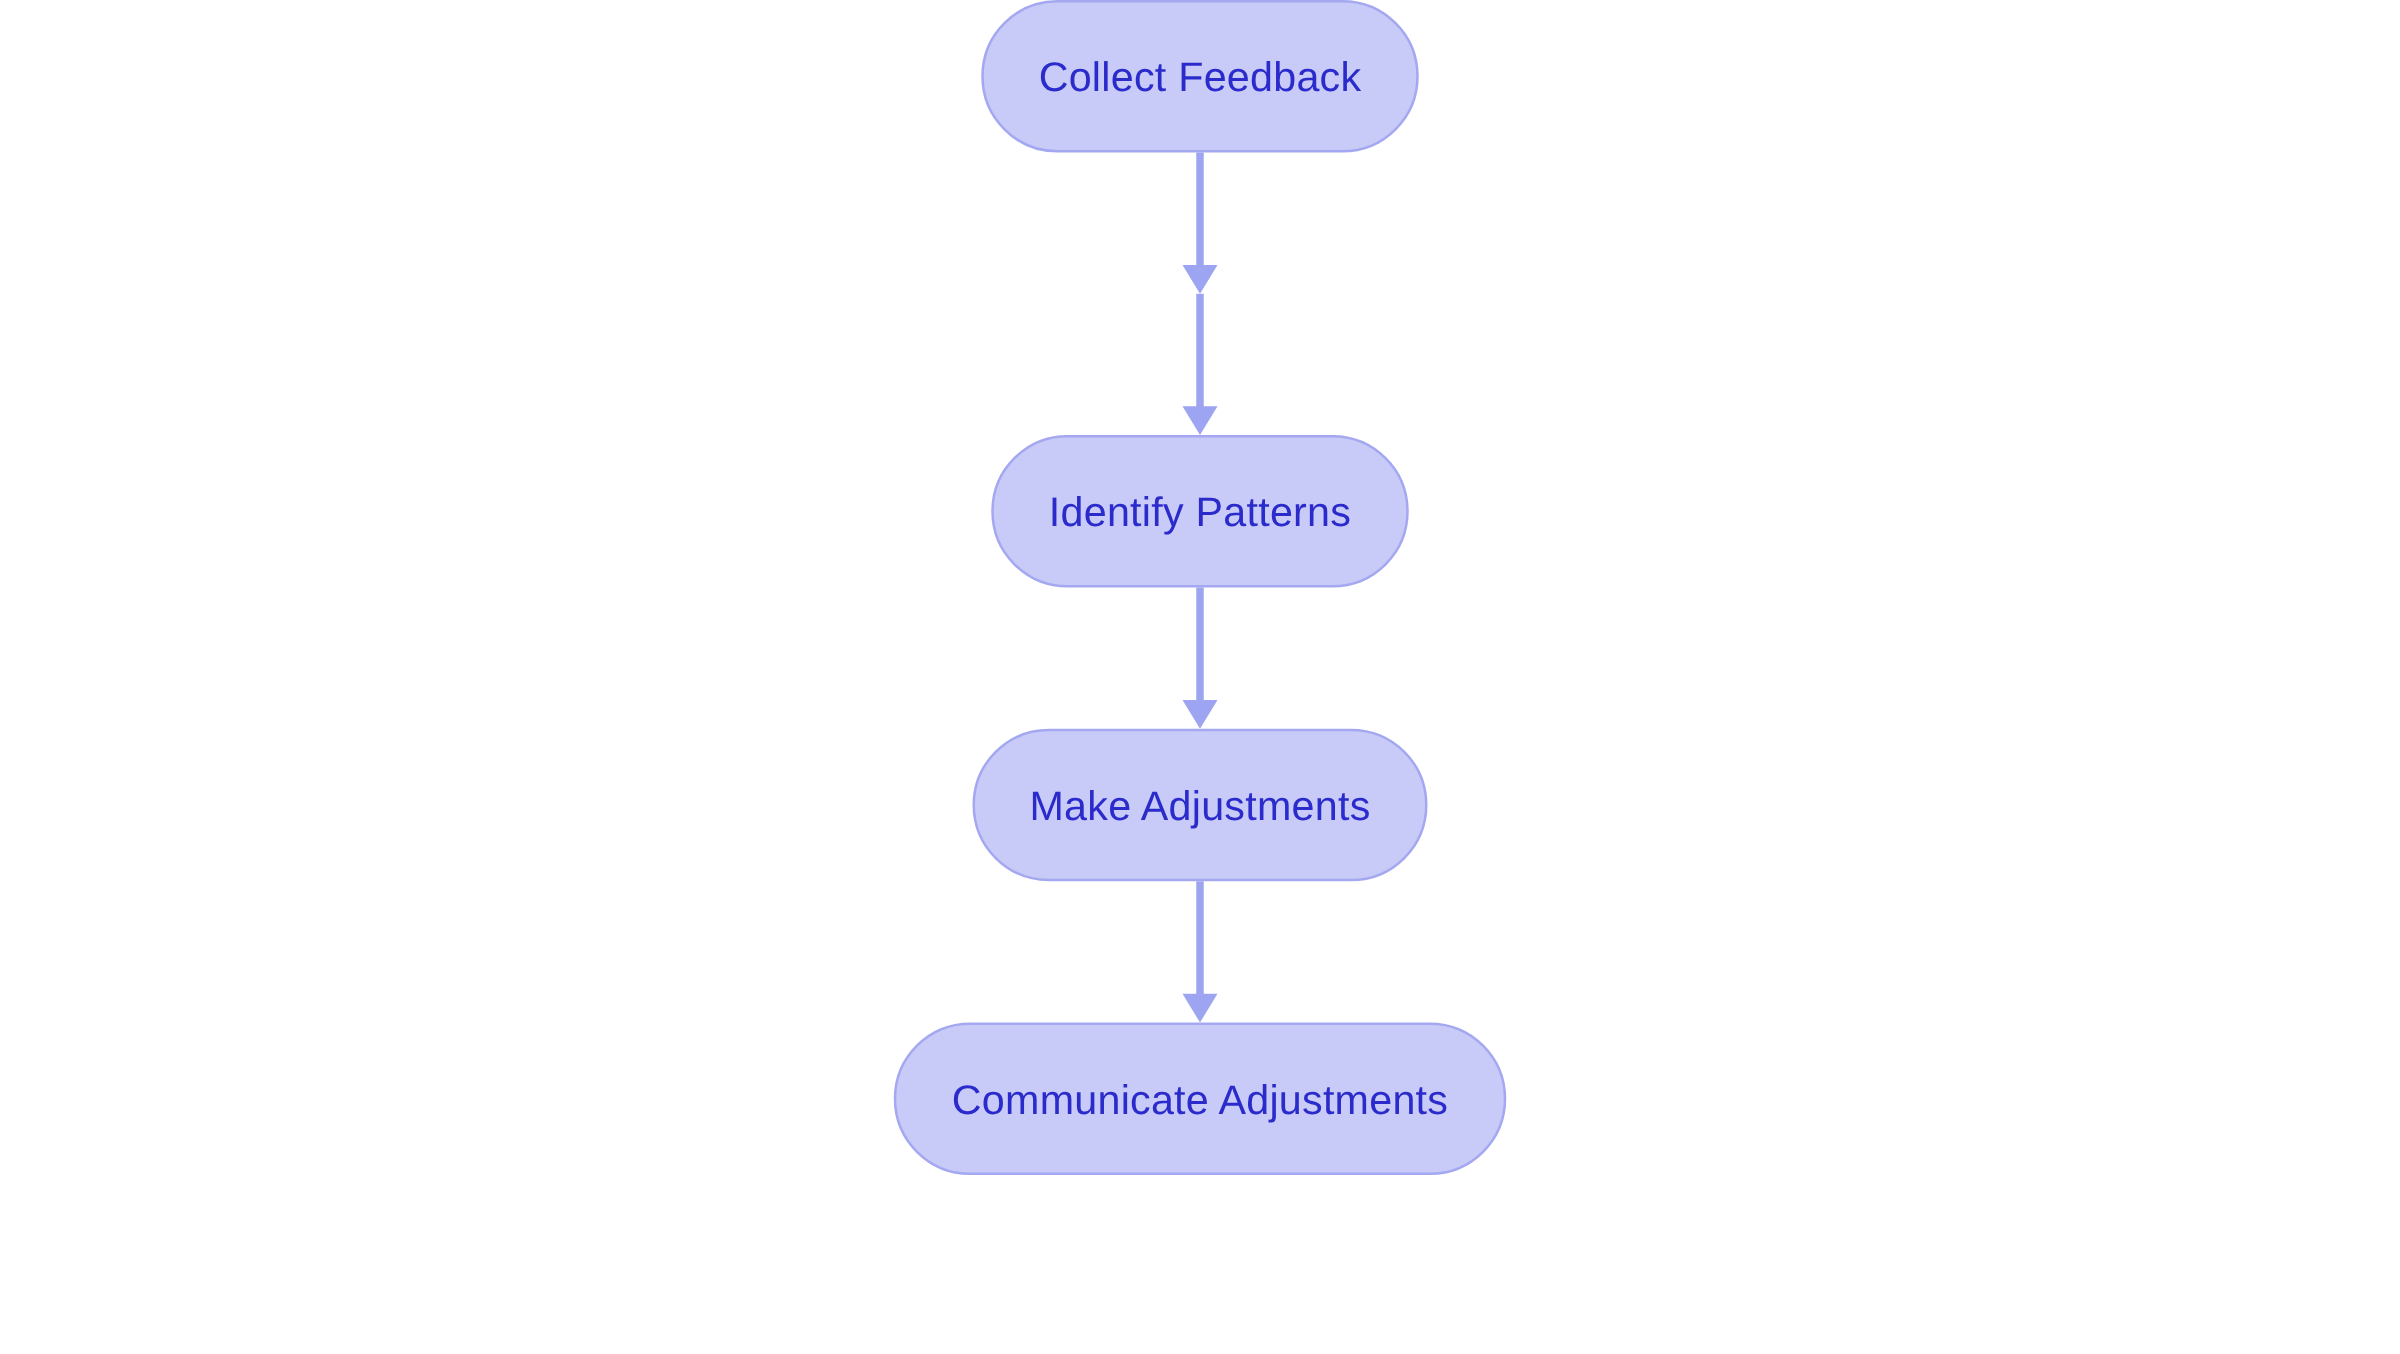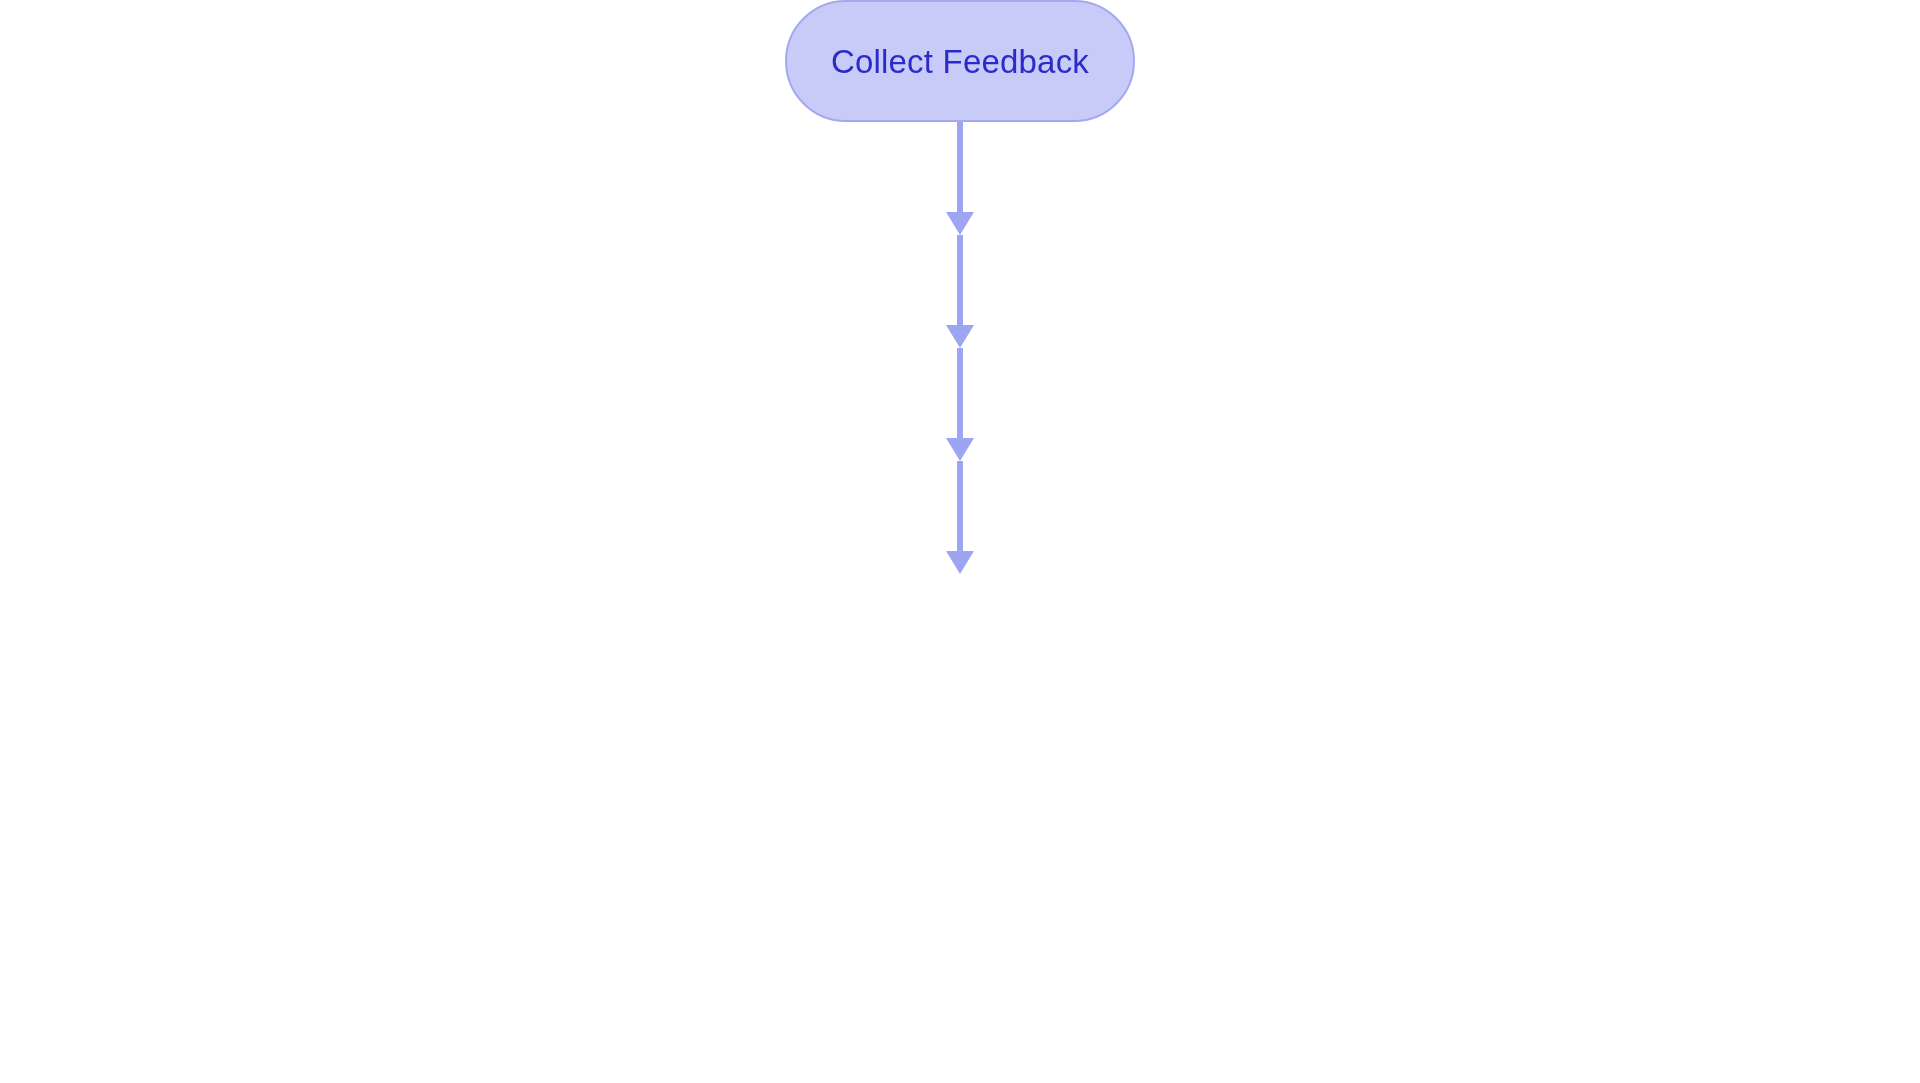--- a/index.html
+++ b/index.html
@@ -101,31 +101,40 @@
     </div>
 
 
     <div class="connector">
       <svg viewBox="0 0 40 113" xmlns="http://www.w3.org/2000/svg" aria-hidden="true">
         <line class="conn-line" x1="20" y1="0" x2="20" y2="92"></line>
         <polygon class="conn-head" points="6,90 34,90 20,113"></polygon>
       </svg>
     </div>
 
+    <div class="node">
+      <span class="node-label">Identify Patterns</span>
+    </div>
 
     <div class="connector">
       <svg viewBox="0 0 40 113" xmlns="http://www.w3.org/2000/svg" aria-hidden="true">
         <line class="conn-line" x1="20" y1="0" x2="20" y2="92"></line>
         <polygon class="conn-head" points="6,90 34,90 20,113"></polygon>
       </svg>
     </div>
 
+    <div class="node">
+      <span class="node-label">Make Adjustments</span>
+    </div>
 
     <div class="connector">
       <svg viewBox="0 0 40 113" xmlns="http://www.w3.org/2000/svg" aria-hidden="true">
         <line class="conn-line" x1="20" y1="0" x2="20" y2="92"></line>
         <polygon class="conn-head" points="6,90 34,90 20,113"></polygon>
       </svg>
     </div>
 
+    <div class="node">
+      <span class="node-label">Communicate Adjustments</span>
+    </div>
 
   </div>
 </div>
 
 </body></html>

